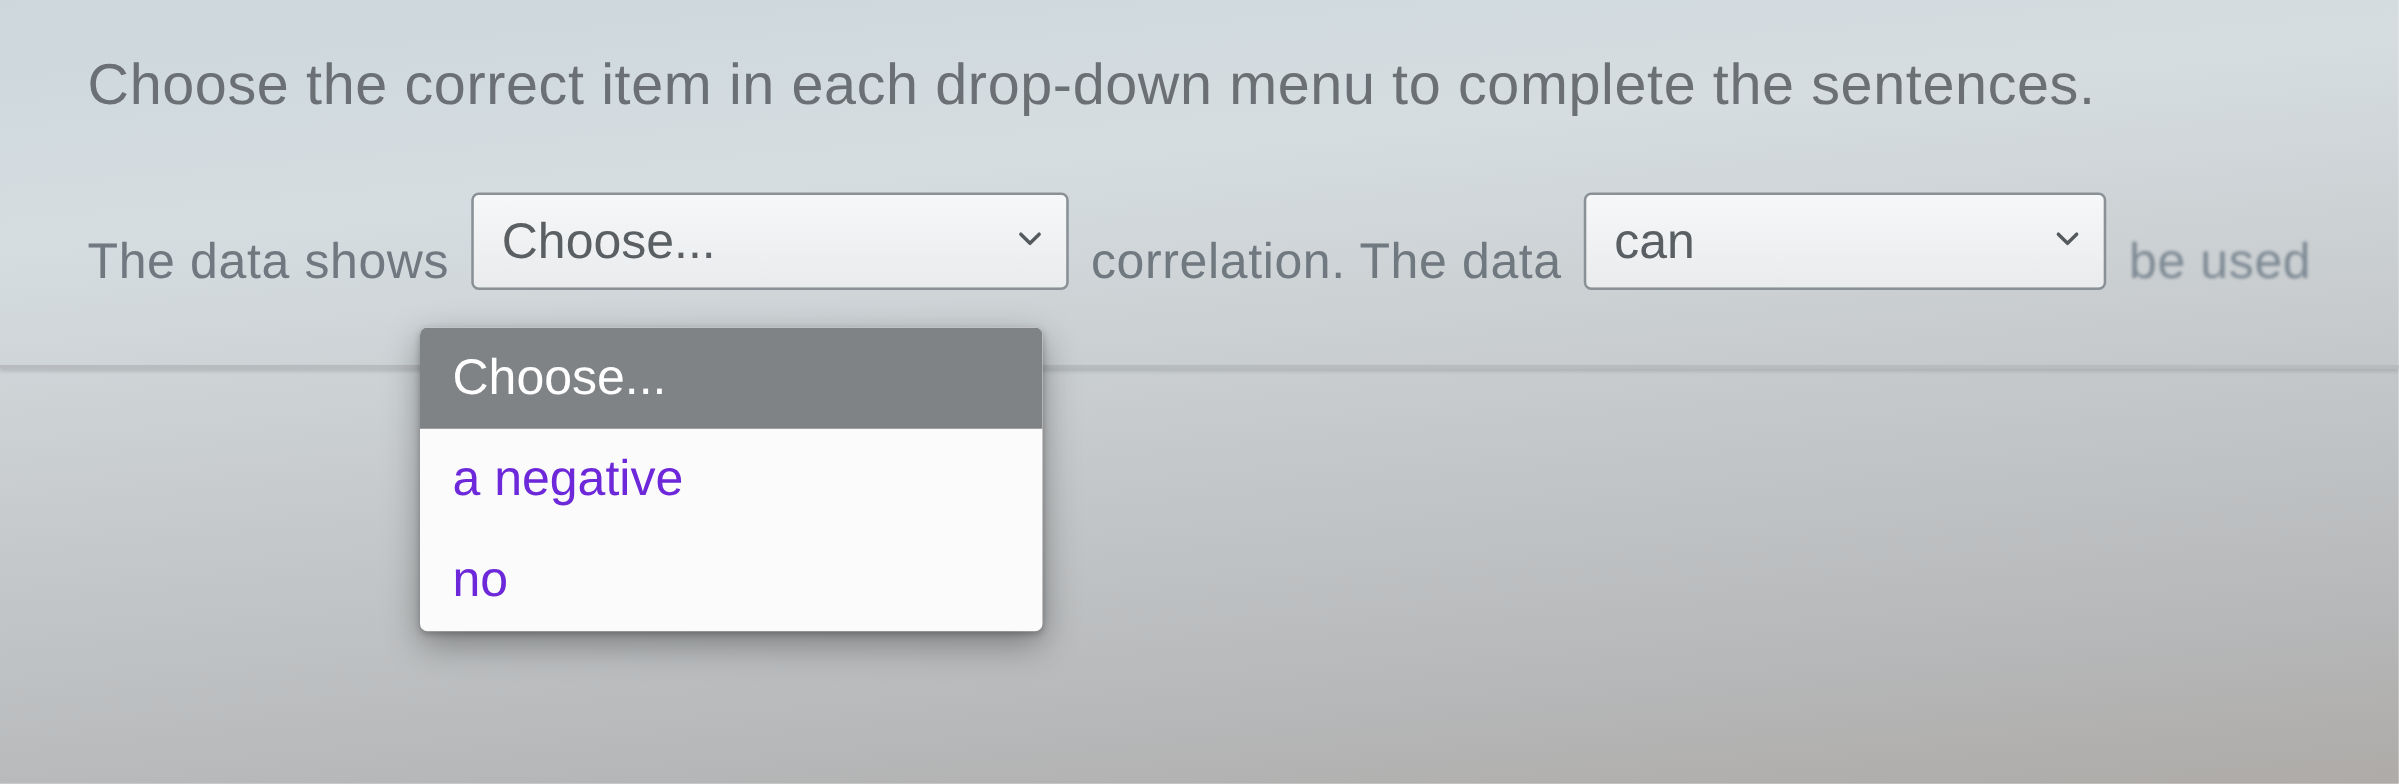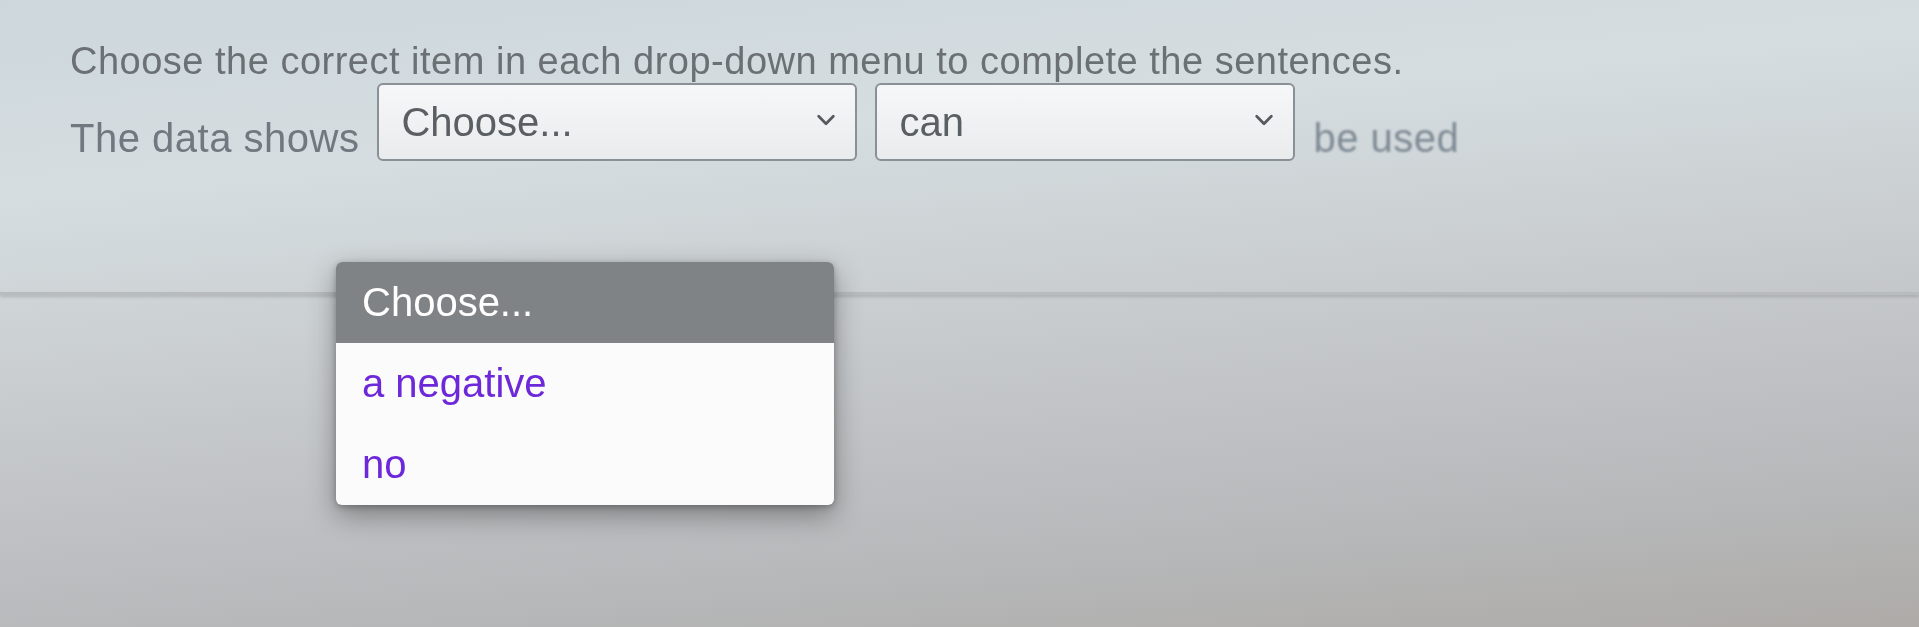--- a/index.html
+++ b/index.html
@@ -15,23 +15,24 @@
       color: #5a5f63;
     }
     .panel {
       position: absolute;
       left: 0;
       top: 0;
       right: 0;
       padding: 40px 70px 0 70px;
     }
     .instructions {
-      font-size: 38px;
+      font-size: 46px;
       color: #6a7074;
       letter-spacing: 0.5px;
+      margin-bottom: 60px;
       filter: blur(0.6px);
     }
     .sentence-row {
       display: flex;
       align-items: flex-end;
       gap: 18px;
       font-size: 40px;
       color: #707880;
       white-space: nowrap;
       filter: blur(0.4px);
@@ -105,20 +106,21 @@
 
     <div class="select select-1">
       <span>Choose...</span>
       <span class="chev">
         <svg width="22" height="22" viewBox="0 0 24 24">
             <path d="M4 8 L12 16 L20 8" fill="none" stroke="#555a5e" stroke-width="3" stroke-linecap="round" stroke-linejoin="round"></path>
           </svg>
       </span>
     </div>
 
+    <span class="txt">correlation. The data</span>
 
     <div class="select select-2">
       <span>can</span>
       <span class="chev">
         <svg width="22" height="22" viewBox="0 0 24 24">
             <path d="M4 8 L12 16 L20 8" fill="none" stroke="#555a5e" stroke-width="3" stroke-linecap="round" stroke-linejoin="round"></path>
           </svg>
       </span>
     </div>
 

